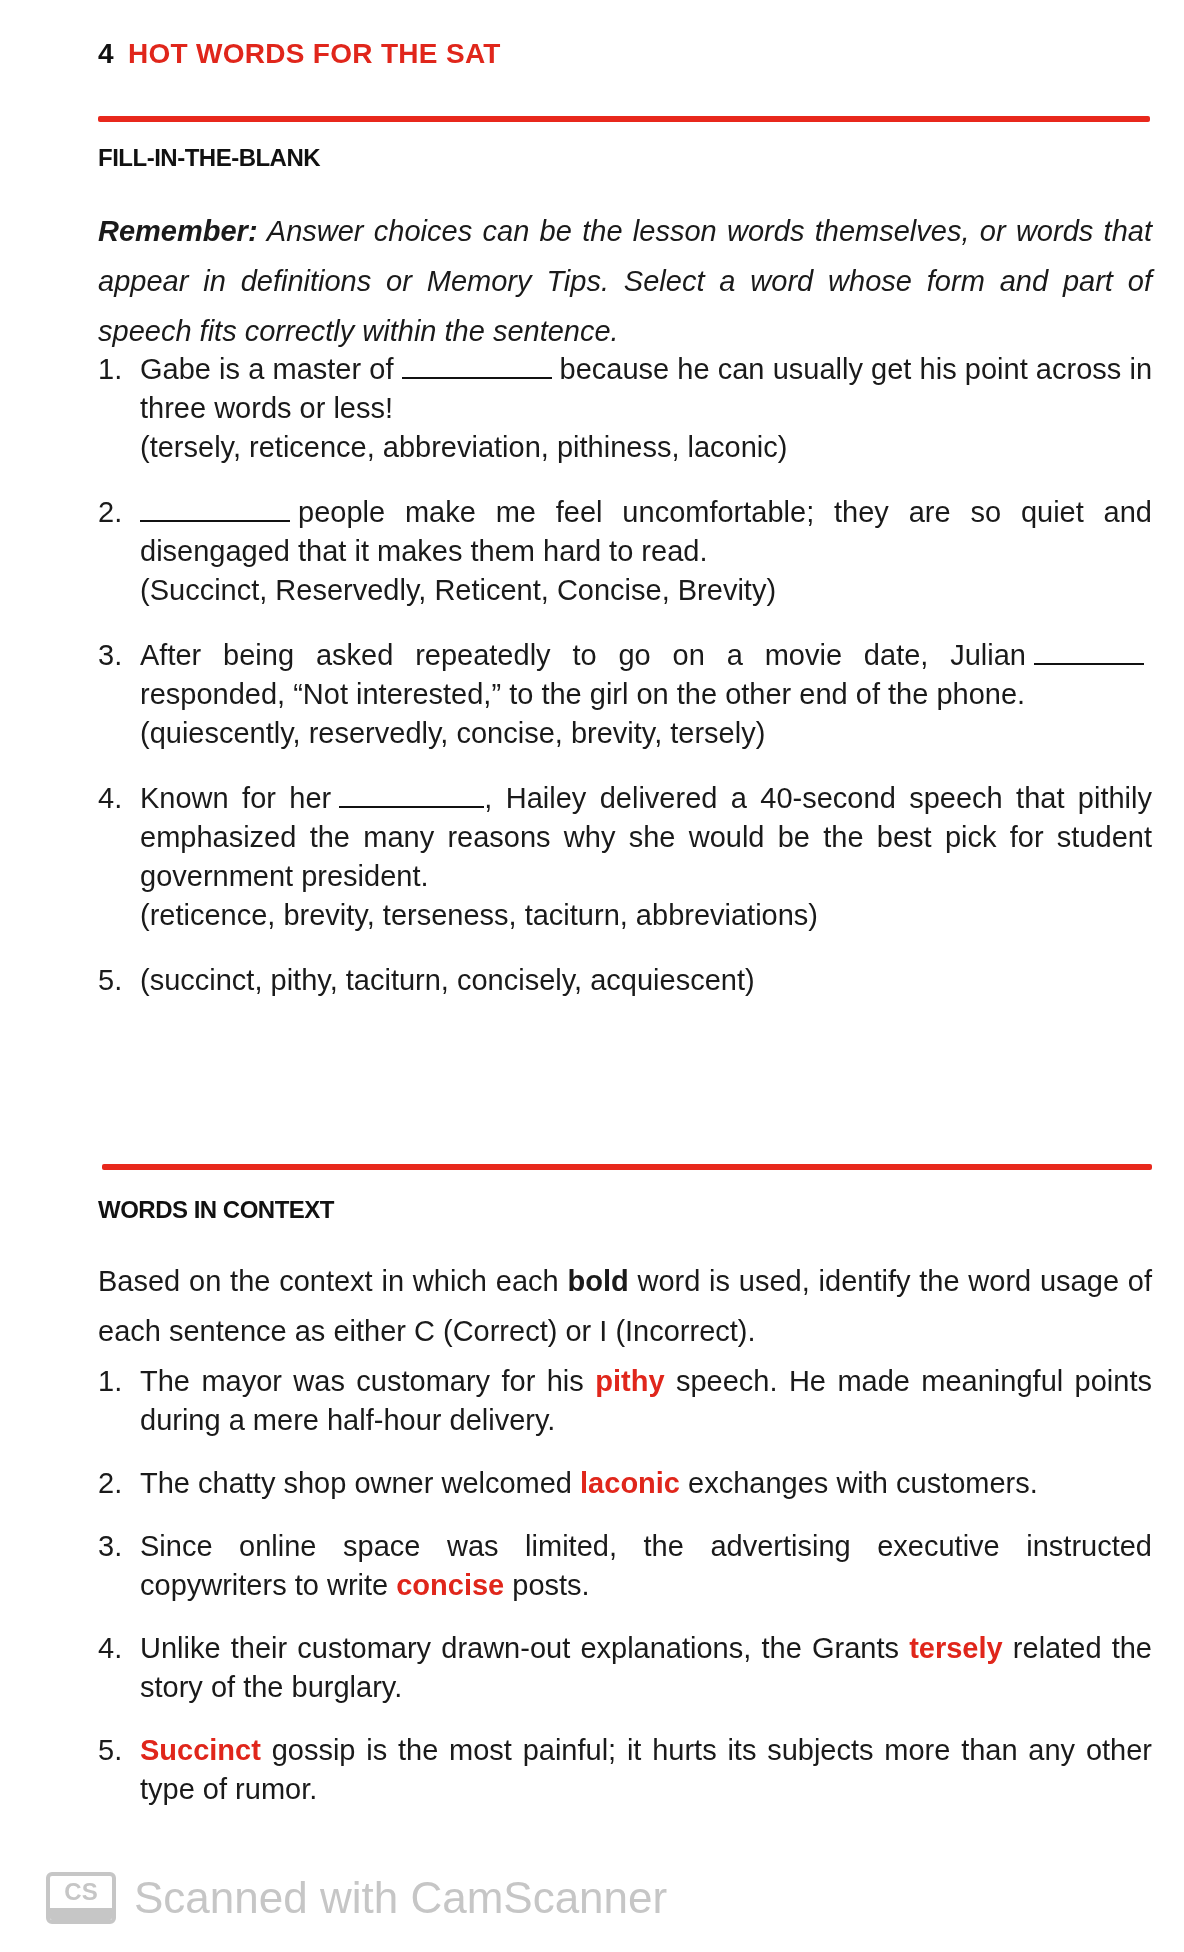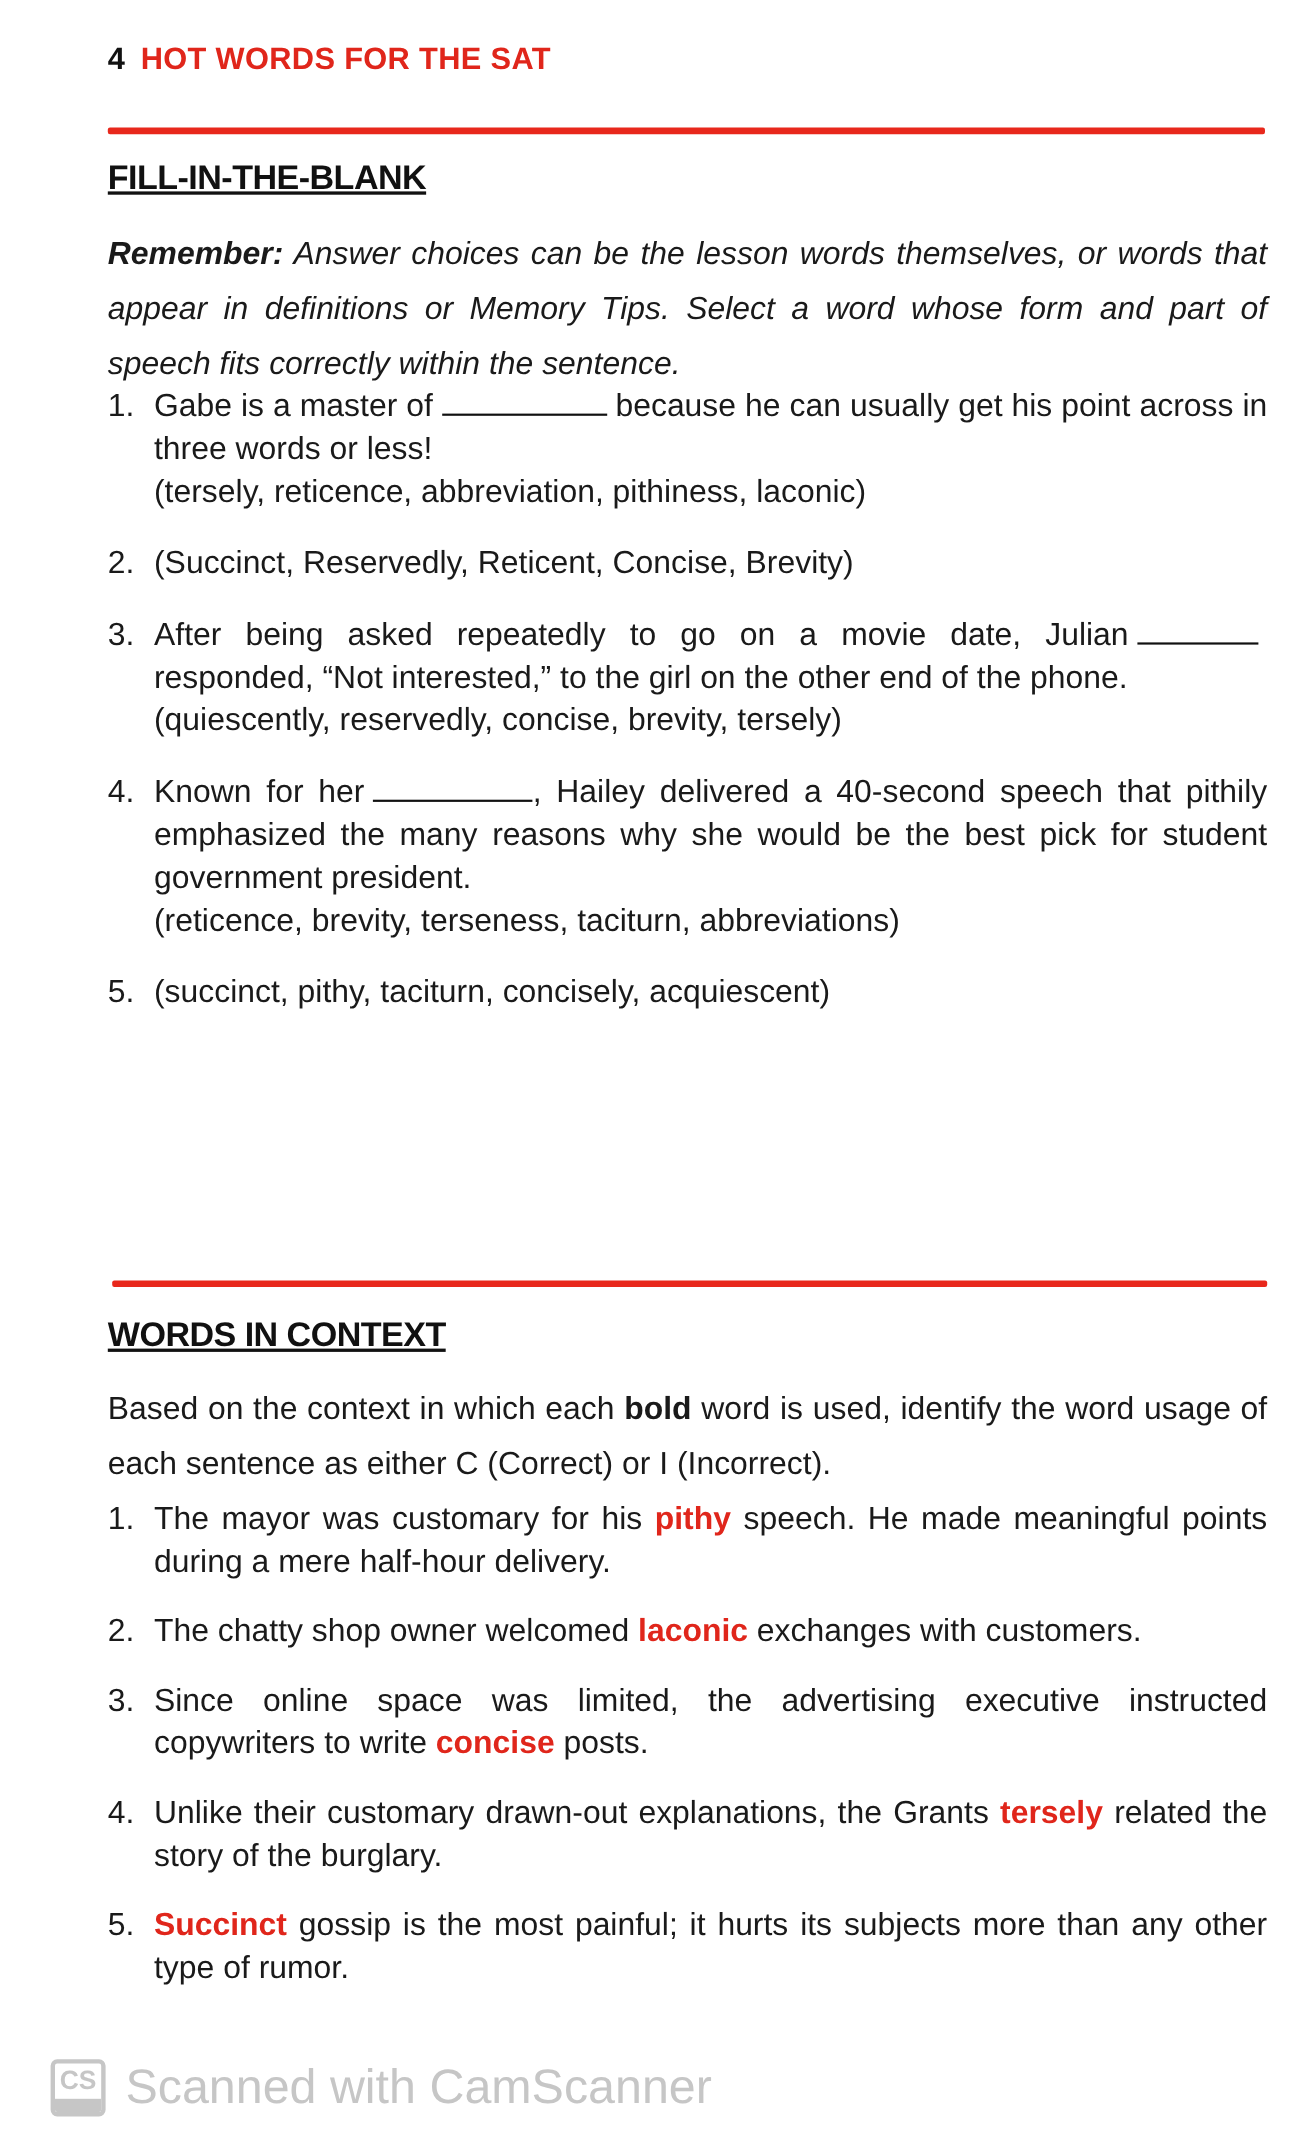--- a/index.html
+++ b/index.html
@@ -11,44 +11,43 @@
     position: absolute; left: 98px; top: 38px;
     font-family: "Liberation Sans", sans-serif; font-weight: bold; font-size: 28px;
     letter-spacing: 0.3px;
   }
   .page-header .num { color: #111; margin-right: 14px; }
   .page-header .title { color: #e0261b; }
   .rule {
     position: absolute; height: 6px; background: #e8281c; border-radius: 2px;
   }
   .section-title {
-    position: absolute; left: 98px; font-weight: bold; font-size: 31px;
+    position: absolute; left: 98px; font-weight: bold; font-size: 24px;
     letter-spacing: -0.5px; color: #111;
     font-family: "Liberation Sans", sans-serif;
-    text-decoration: underline;
   }
   .intro {
     position: absolute; left: 98px; width: 1054px; font-size: 29px; line-height: 50px;
     color: #1a1a1a; text-align: justify;
   }
   .intro.italic { font-style: italic; }
   .intro .lead { font-weight: bold; }
   .items { position: absolute; left: 98px; width: 1054px; margin: 0; padding: 0; list-style: none; }
   .item { position: relative; padding-left: 42px; font-size: 29px; line-height: 39px; color: #1a1a1a; }
   .item .n { position: absolute; left: 0; top: 0; }
   .item .line { text-align: justify; }
   .blank { display: inline-block; border-bottom: 2px solid #111; height: 26px; vertical-align: baseline; margin: 0 8px; }
   .hl { color: #e0261b; font-weight: bold; }
   .b { font-weight: bold; }
   .watermark {
     position: absolute; left: 46px; top: 1872px; display: flex; align-items: center;
     color: #c6c6c6; font-size: 44px; font-family: "Liberation Sans", sans-serif;
   }
   .cs-logo {
-    width: 50px; height: 52px; border: 4px solid #c6c6c6; border-radius: 6px;
+    width: 70px; height: 52px; border: 4px solid #c6c6c6; border-radius: 6px;
     box-sizing: border-box; display: flex; flex-direction: column; margin-right: 18px;
     overflow: hidden;
   }
   .cs-logo .top { flex: 1; display: flex; align-items: center; justify-content: center; font-weight: bold; font-size: 24px; color: #c6c6c6; }
   .cs-logo .bar { height: 12px; background: #c6c6c6; }
 </style>
 </head>
 <body>
 
 <div class="page-header">
@@ -64,20 +63,21 @@
 </div>
 
 <ol class="items" style="top:350px;">
   <li class="item" style="margin-bottom:26px;">
     <span class="n">1.</span>
     <div class="line"><span>Gabe is a master of</span><span class="blank" style="width:150px;"></span><span>because he can usually get his point across in three words or less!</span></div>
     <div>(tersely, reticence, abbreviation, pithiness, laconic)</div>
   </li>
   <li class="item" style="margin-bottom:26px;">
     <span class="n">2.</span>
+    <div class="line"><span class="blank" style="width:150px; margin-left:0;"></span><span>people make me feel uncomfortable; they are so quiet and disengaged that it makes them hard to read.</span></div>
     <div>(Succinct, Reservedly, Reticent, Concise, Brevity)</div>
   </li>
   <li class="item" style="margin-bottom:26px;">
     <span class="n">3.</span>
     <div class="line"><span>After being asked repeatedly to go on a movie date, Julian</span><span class="blank" style="width:110px;"></span><span>responded, “Not interested,” to the girl on the other end of the phone.</span></div>
     <div>(quiescently, reservedly, concise, brevity, tersely)</div>
   </li>
   <li class="item" style="margin-bottom:26px;">
     <span class="n">4.</span>
     <div class="line"><span>Known for her</span><span class="blank" style="width:145px; margin-right:0;"></span><span>, Hailey delivered a 40-second speech that pithily emphasized the many reasons why she would be the best pick for student government president.</span></div>

